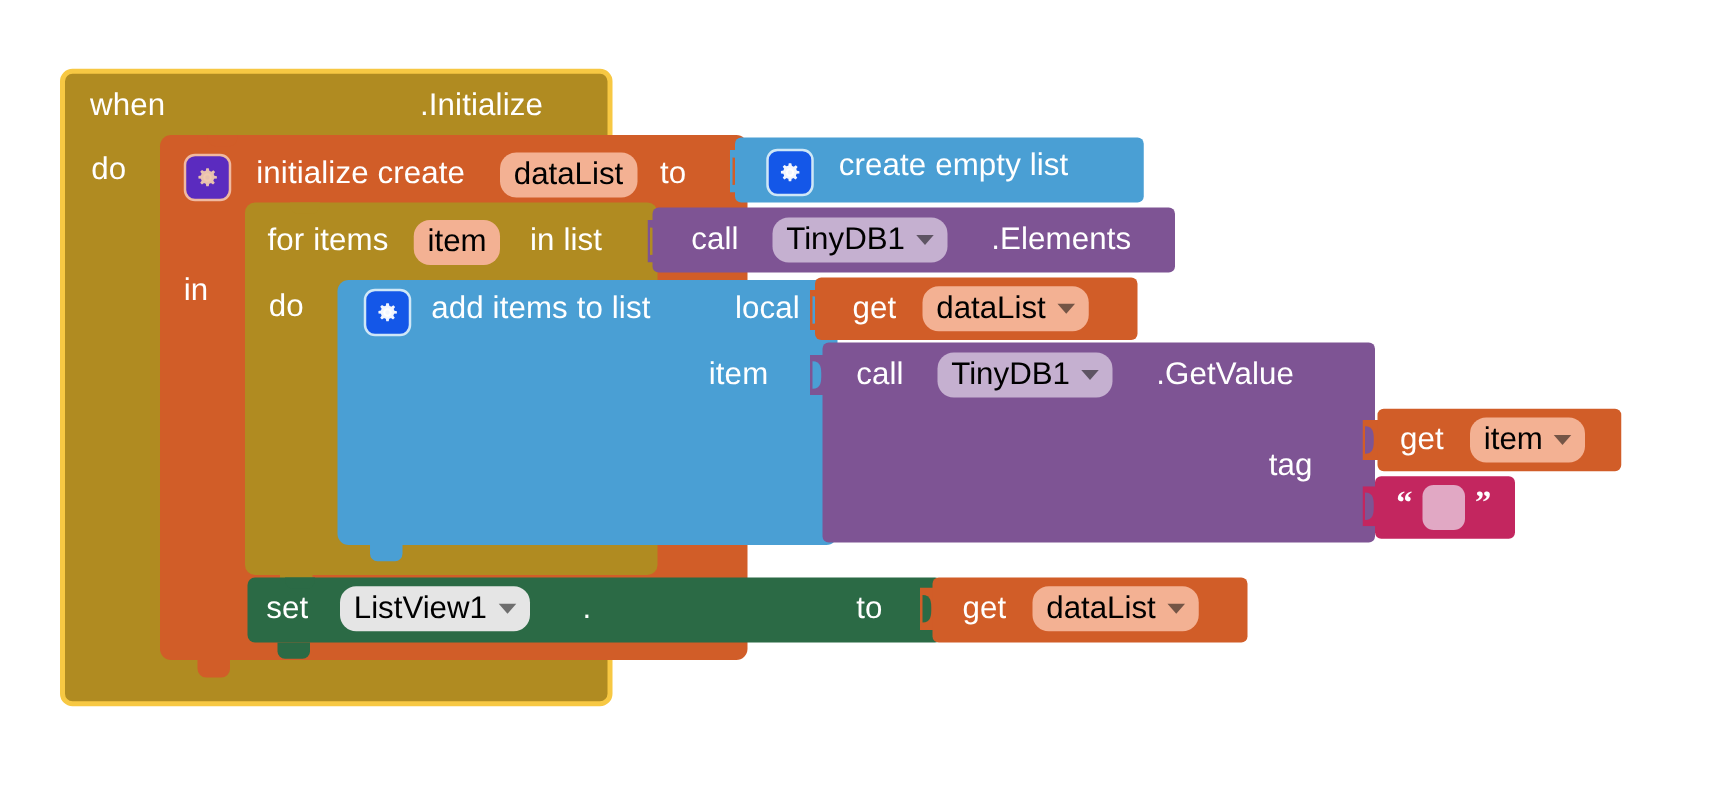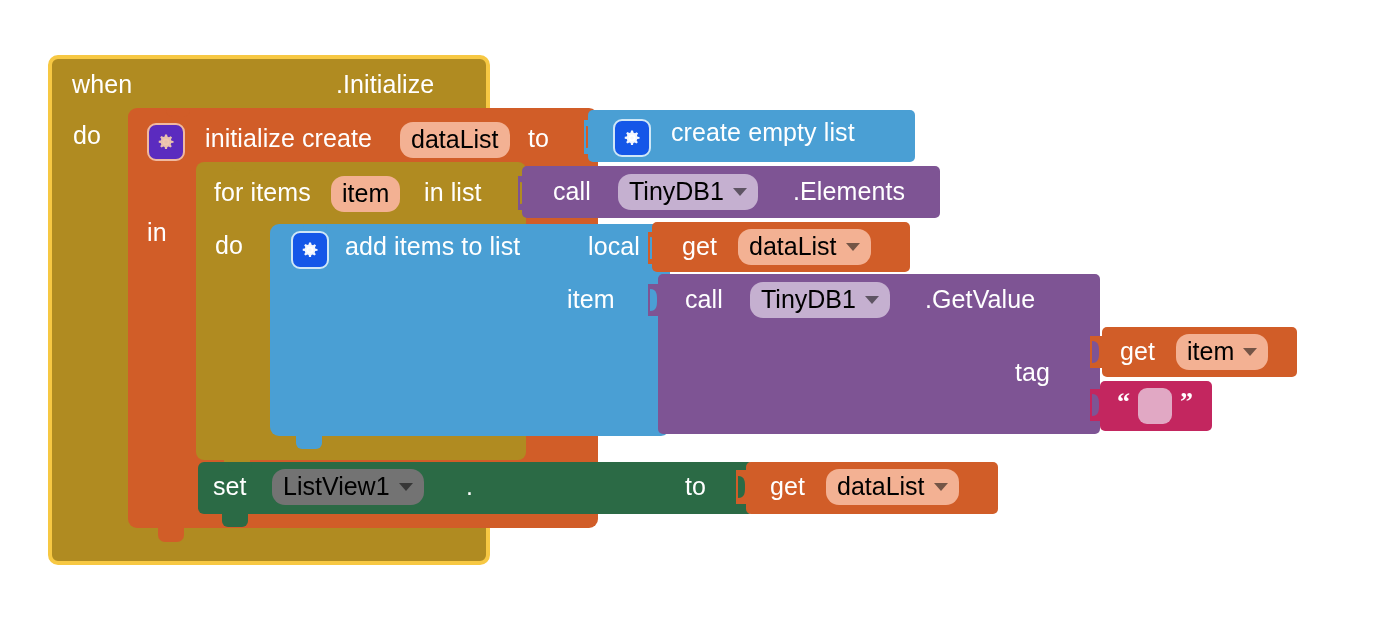--- a/index.html
+++ b/index.html
@@ -165,21 +165,21 @@
     left: 746px; top: 462px;
     width: 252px; height: 52px;
     background: #d15d28;
     border-radius: 5px;
   }
 
   
   .fld-event  { background: #dfd5ab; }
   .fld-var    { background: #f3b193; }
   .fld-purple { background: #c5b0d0; }
-  .fld-green  { background: #737373; }
+  .fld-green  { background: #e5e5e5; }
 
   
   .quote {
     position:absolute; color:#ffffff; font-size: 26px; line-height: 1;
     font-family: "Liberation Serif", serif; font-weight: bold;
   }
   .textslot {
     position:absolute; background:#e1a8c4; border-radius:9px;
   }
 

